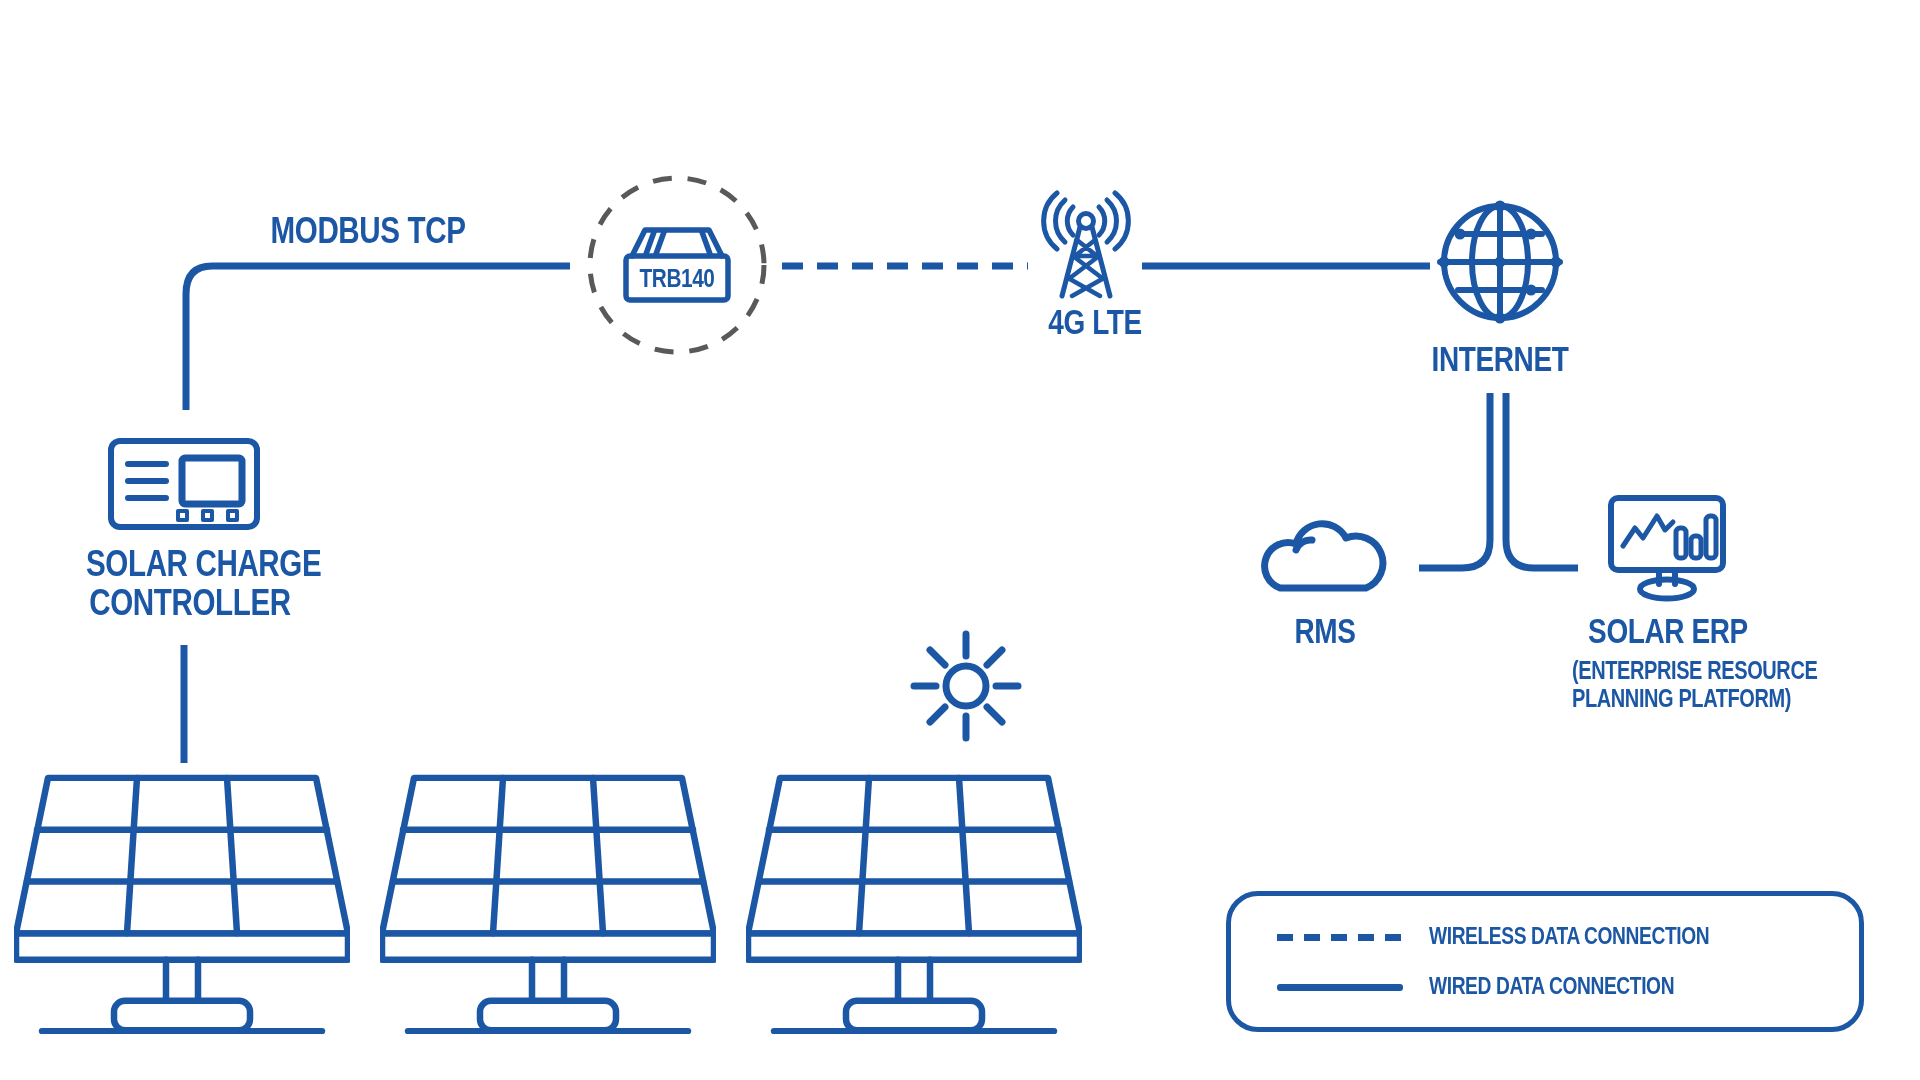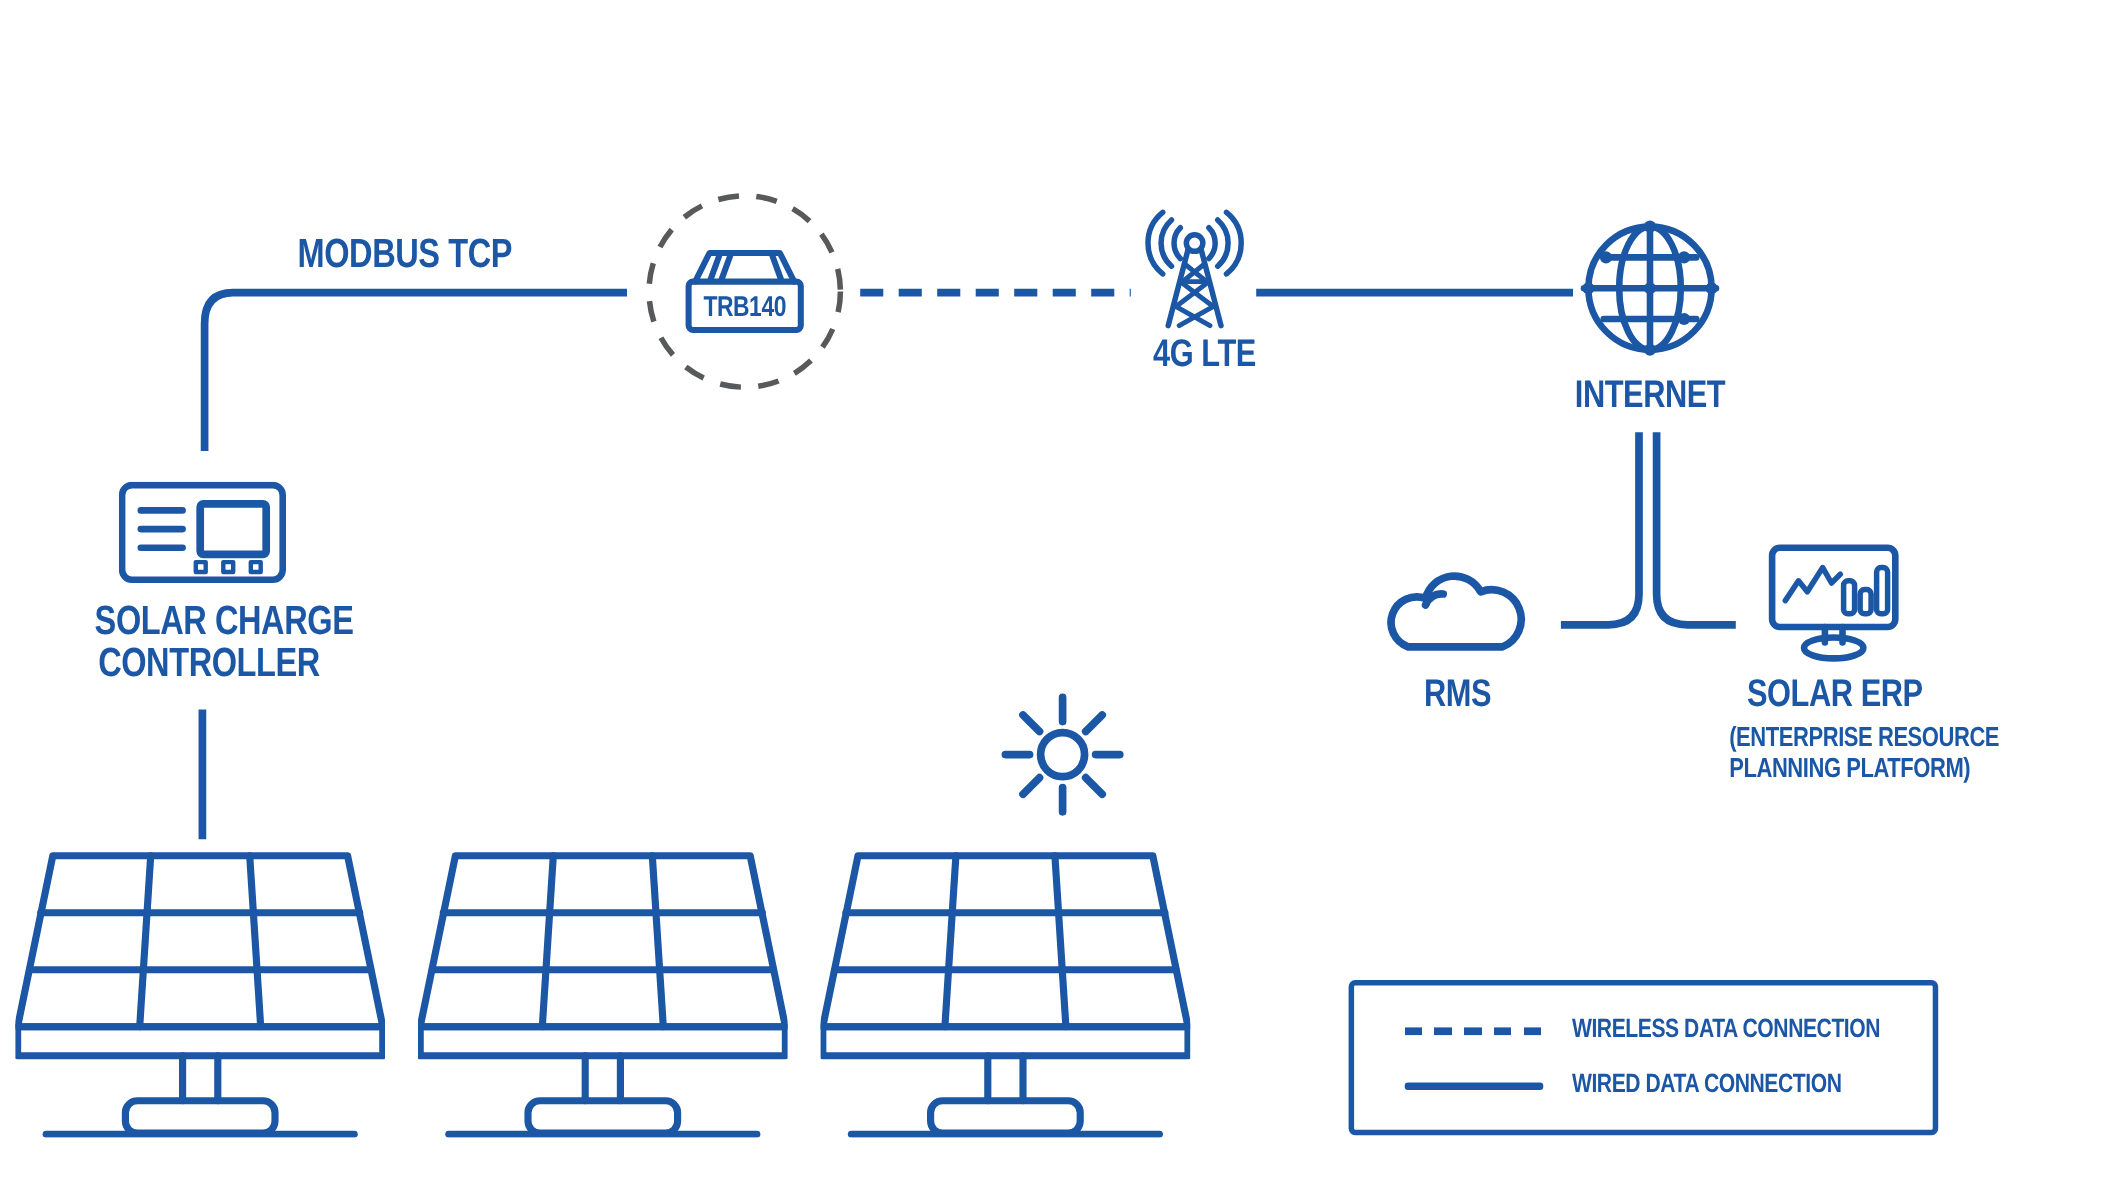--- a/index.html
+++ b/index.html
@@ -14,22 +14,22 @@
     color:var(--blue);
     font-weight:bold;
     white-space:nowrap;
     text-align:center;
     transform:scaleX(0.8);
     transform-origin:center;
     letter-spacing:-0.5px;
   }
   .lbl-left { text-align:left; transform-origin:left center; }
   .legend-box {
-    position:absolute; left:1226px; top:891px; width:536px; height:141px;
-    border:5px solid var(--blue); border-radius:6px; background:transparent;
+    position:absolute; left:1226px; top:891px; width:638px; height:141px;
+    border:5px solid var(--blue); border-radius:32px; background:transparent;
   }
   .legend-dash {
     position:absolute; left:46px; top:38px; width:126px; height:7px;
     background:repeating-linear-gradient(90deg, var(--blue) 0 16px, transparent 16px 27px);
   }
   .legend-solid {
     position:absolute; left:46px; top:88px; width:126px; height:7px;
     background:var(--blue); border-radius:3px;
   }
 </style>

